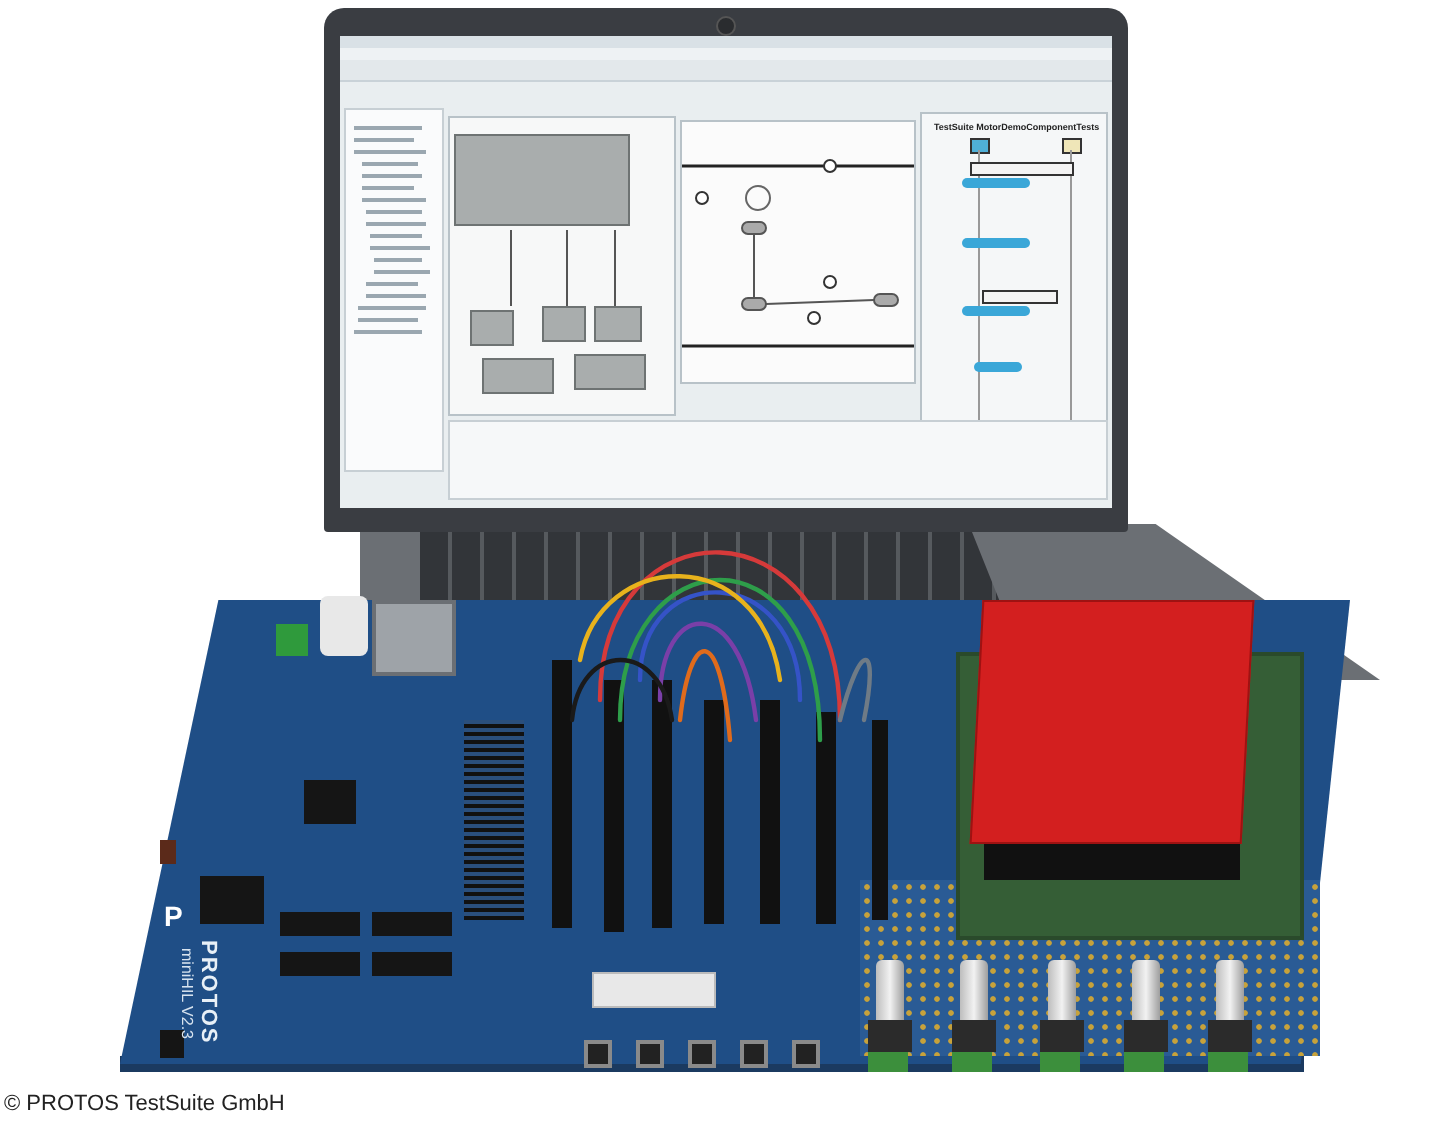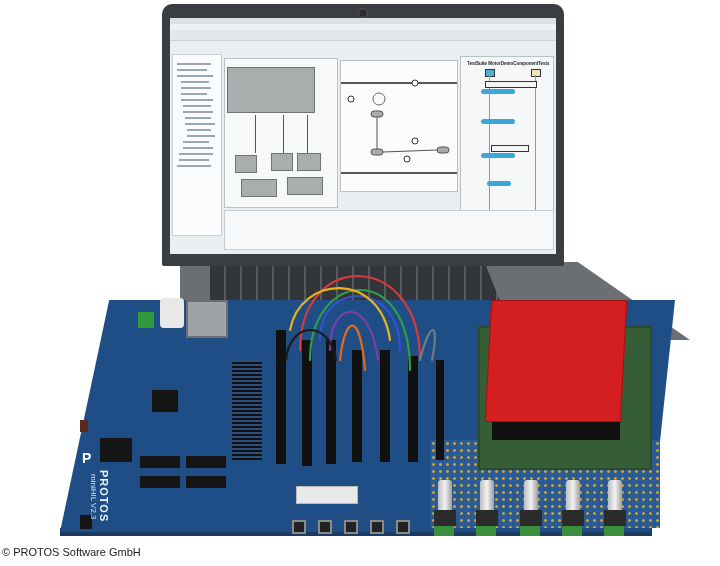--- a/index.html
+++ b/index.html
@@ -199,13 +199,13 @@
   <div class="pot" style="margin-left:4px"></div>
     <div class="pot-base"></div>
     <div class="pot-green"></div>
 </div>
 <div class="abs" style="left:604px;top:480px">
   <div class="pot" style="margin-left:4px"></div>
     <div class="pot-base"></div>
     <div class="pot-green"></div>
 </div>
 
-<div class="abs caption">© PROTOS Software GmbH</div>
+<div class="abs caption">© PROTOS TestSuite GmbH</div>
 
 </body></html>

